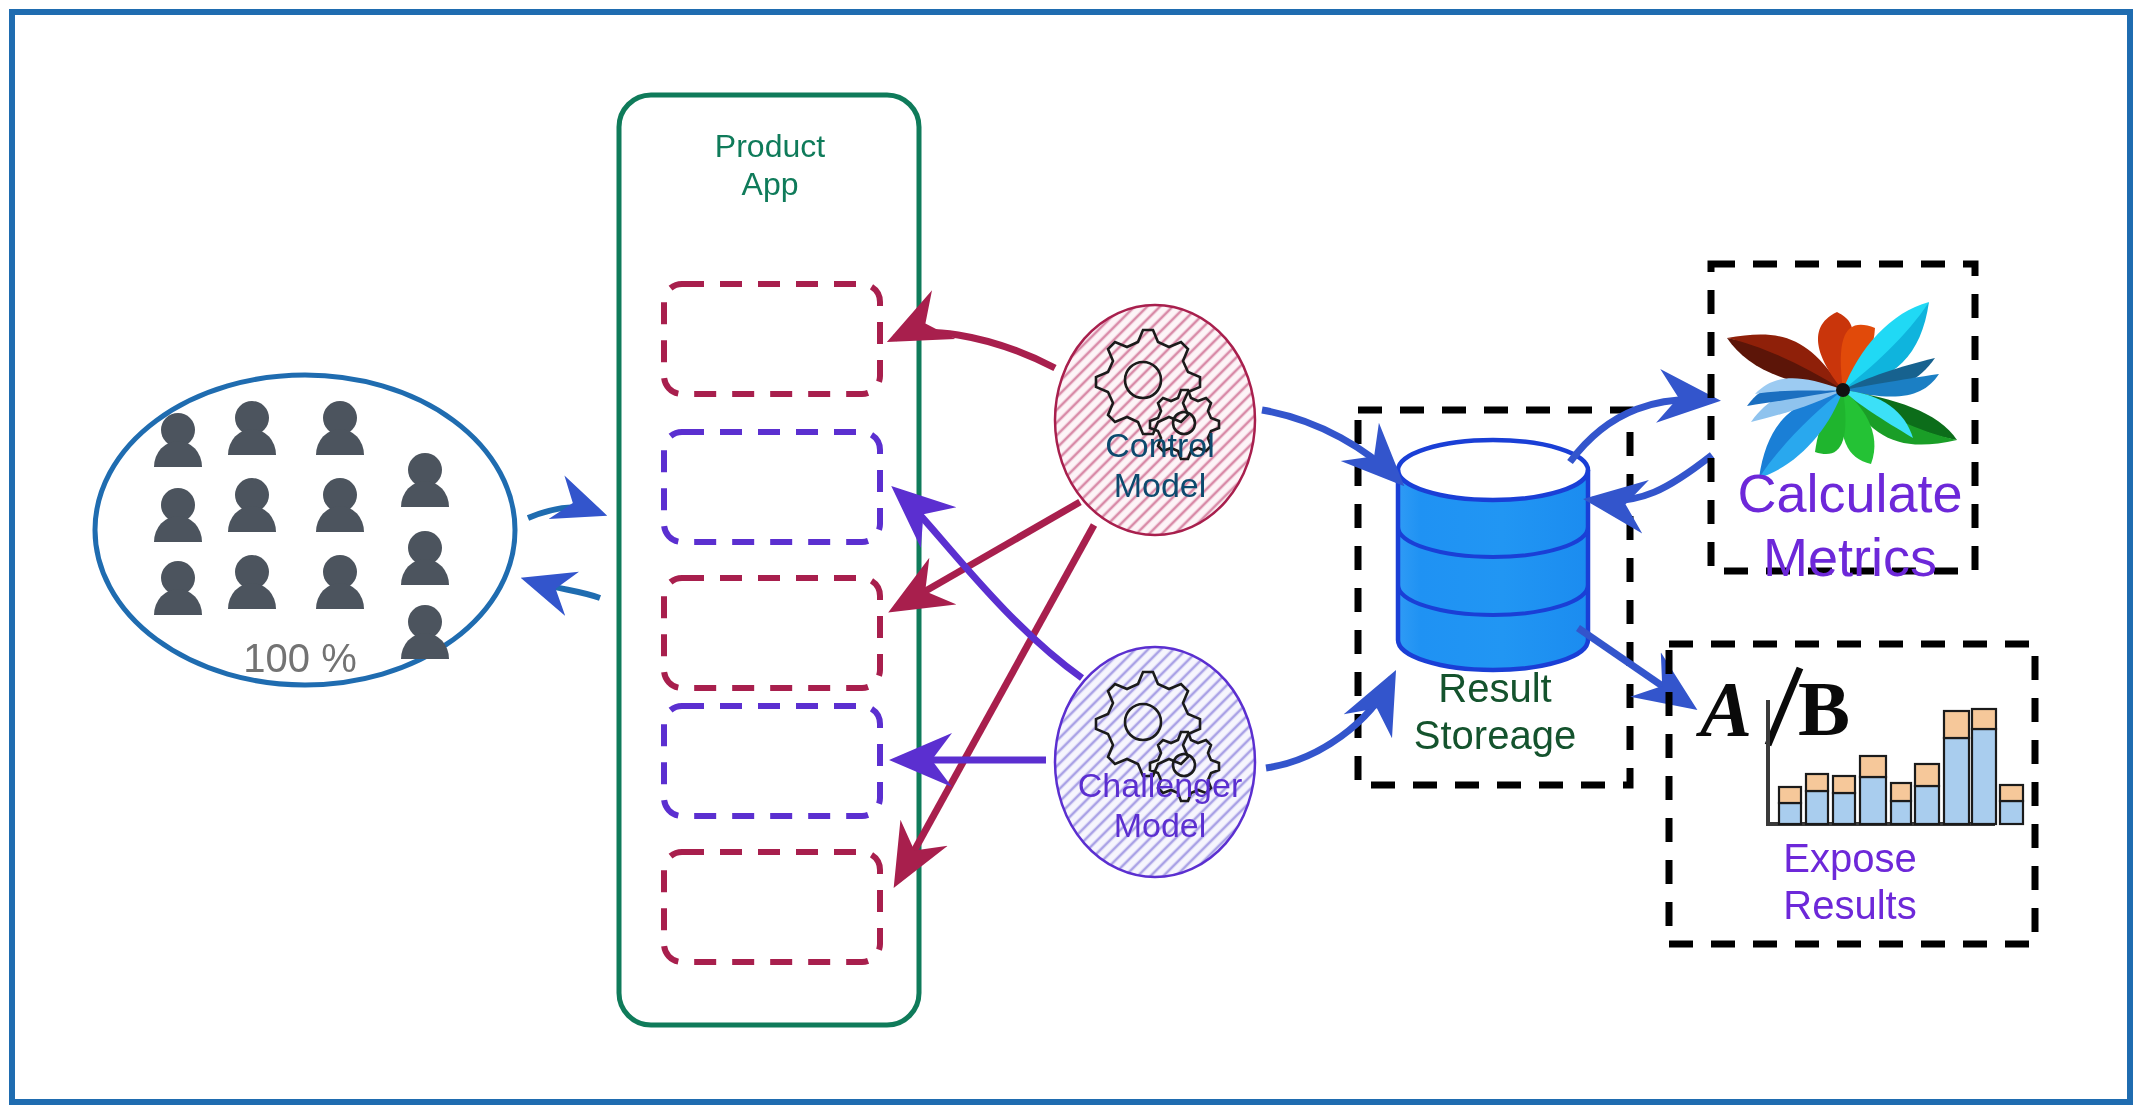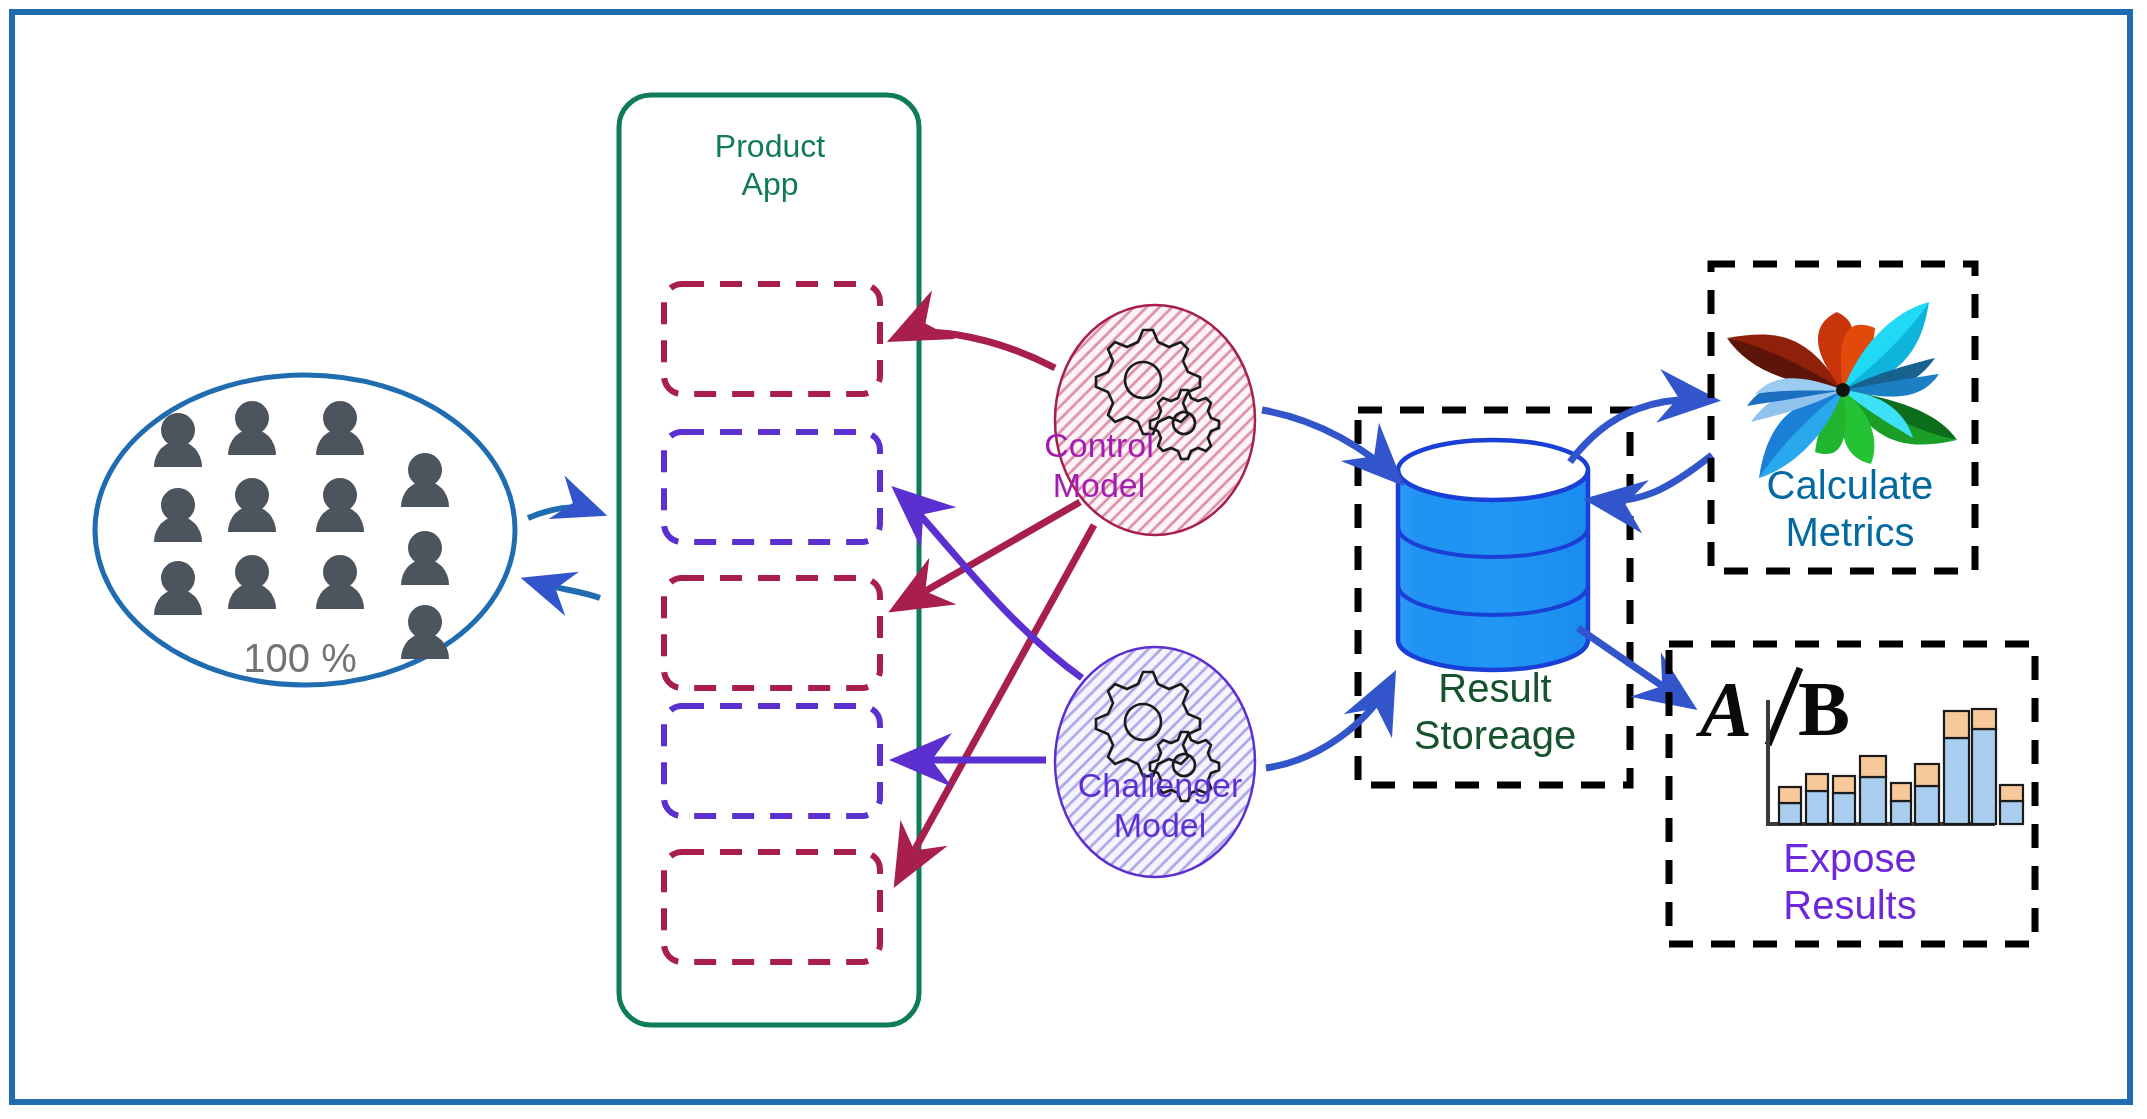--- a/index.html
+++ b/index.html
@@ -45,46 +45,46 @@
     color: #0f7b5a;
   }
   #users-pct {
     left: 200px;
     top: 635px;
     width: 200px;
     font-size: 40px;
     color: #737373;
   }
   #control-model-label {
-    left: 989px;
+    left: 1050px;
     top: 425px;
     width: 220px;
     font-size: 34px;
-    color: #a21caf;
+    color: #0c4a6e;
   }
   #challenger-model-label {
     left: 1045px;
     top: 765px;
     width: 230px;
     font-size: 34px;
     color: #5b2fd0;
   }
   #result-storage-label {
     left: 1370px;
     top: 665px;
     width: 250px;
     font-size: 40px;
     color: #14532d;
   }
   #calculate-metrics-label {
     left: 1700px;
     top: 462px;
     width: 300px;
-    font-size: 40px;
-    color: #0369a1;
+    font-size: 54px;
+    color: #6d28d9;
     text-align: center;
   }
   #expose-results-label {
     left: 1700px;
     top: 835px;
     width: 300px;
     font-size: 40px;
     color: #6d28d9;
   }
 </style>

